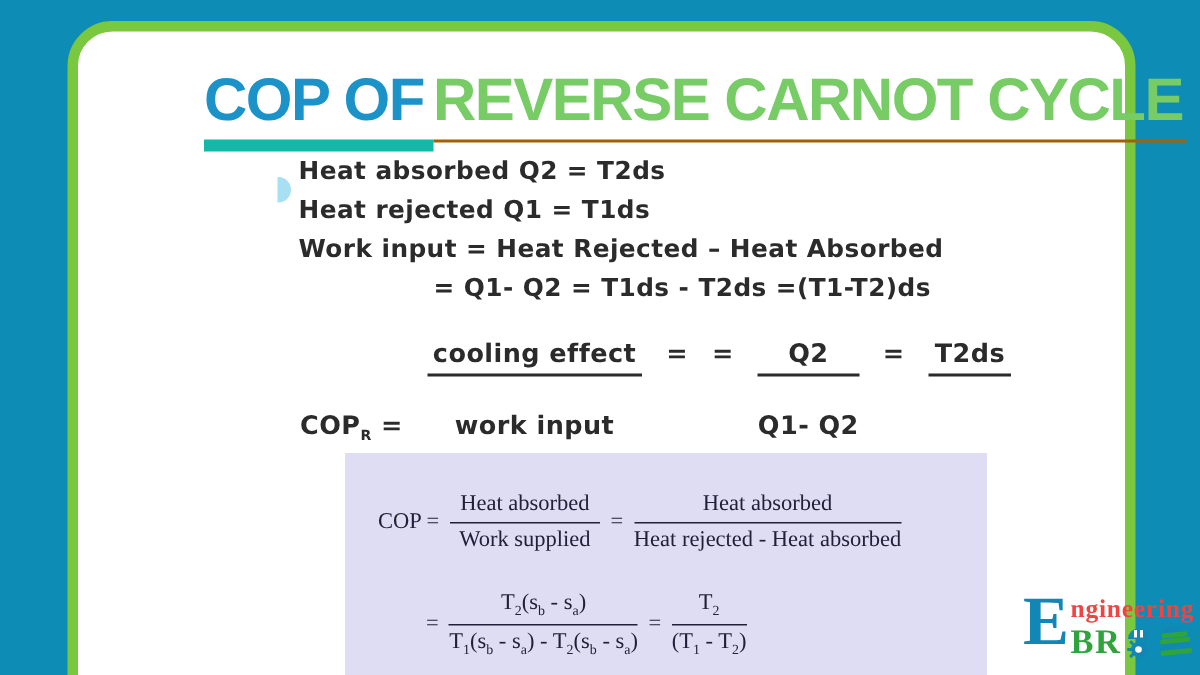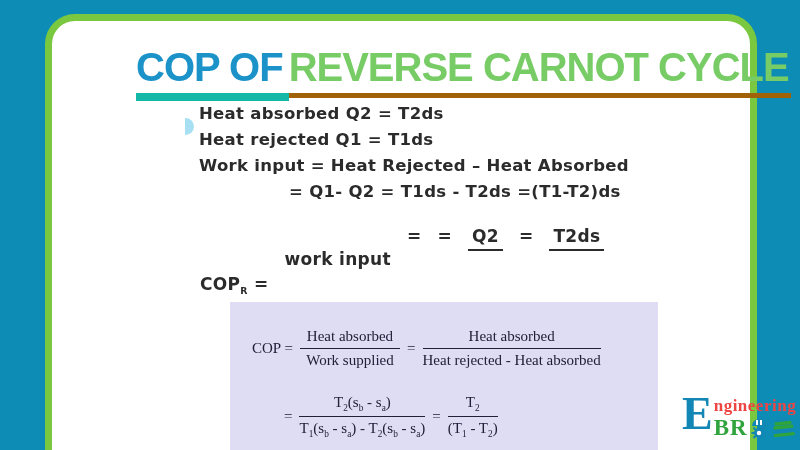--- a/index.html
+++ b/index.html
@@ -12,21 +12,21 @@
   .card{
     position:absolute;left:45px;top:14px;width:698px;height:470px;
     background:#ffffff;border:7px solid #79c83f;border-radius:30px;
   }
   
   .title{
     position:absolute;left:84px;top:24px;white-space:nowrap;
     font-weight:bold;font-size:40px;letter-spacing:-1px;
   }
   .title .t1{color:#1b93c9;border-bottom:8px solid #14b8a6;padding:0 6px 3px 0;display:inline-block;}
-  .title .t2{color:#77cc66;border-bottom:5px solid #a16207;padding:0 2px 3px 0;display:inline-block;}
+  .title .t2{color:#77cc66;border-bottom:2px solid #a16207;padding:0 2px 3px 0;display:inline-block;}
   
   .cursor-marker{
     position:absolute;left:133px;top:97px;width:9px;height:17px;
     background:#a8e0f3;border-radius:0 9px 9px 0;
   }
   
   .notes{
     position:absolute;left:147px;top:80px;
     font-family:"DejaVu Sans", sans-serif;font-size:16.5px;font-weight:600;
     color:#2b2b2b;line-height:26px;letter-spacing:.3px;white-space:nowrap;
@@ -81,26 +81,28 @@
   <div class="notes">
     <div>Heat absorbed Q2 = T2ds</div>
     <div>Heat rejected Q1 = T1ds</div>
     <div>Work input = Heat Rejected – Heat Absorbed</div>
     <div class="indent">= Q1- Q2 = T1ds - T2ds =(T1-T2)ds</div>
   </div>
 
   <div class="cop-row">
     <span class="piece"><span>COP</span><sub>R</sub> <span>=</span></span>
     <span class="hfrac">
+      <span class="num">cooling effect</span>
       <span class="den">work input</span>
     </span>
     <span class="eqn">=</span>
     <span class="eqn">=</span>
     <span class="hfrac">
       <span class="num">Q2</span>
+      <span class="den">Q1- Q2</span>
     </span>
     <span class="eqn">=</span>
     <span class="hfrac">
       <span class="num">T2ds</span>
     </span>
   </div>
 
   <div class="formula-box">
     <div class="frow frow1">
       <span><span>COP</span> <span>=</span></span>

